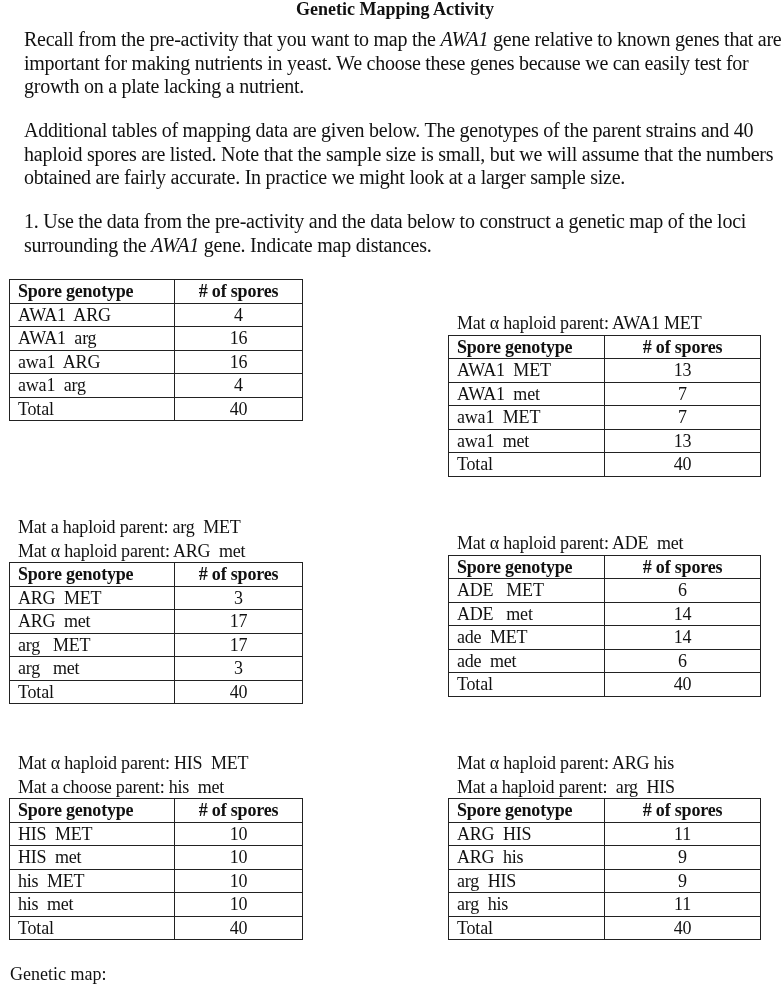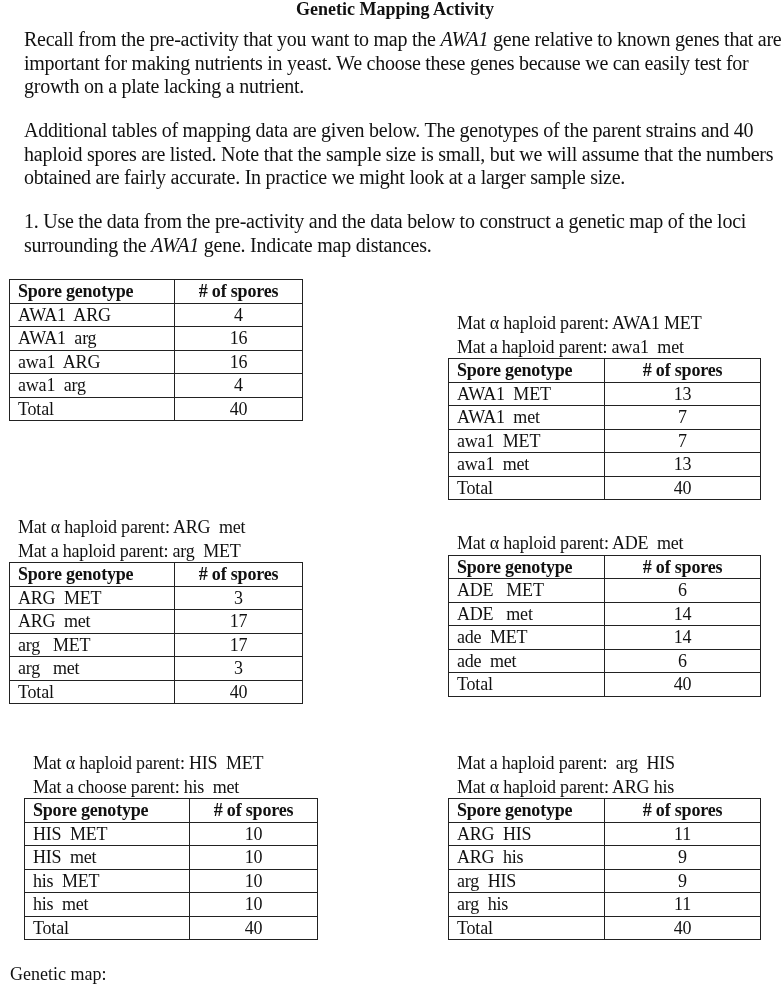--- a/index.html
+++ b/index.html
@@ -33,21 +33,21 @@
       white-space: pre; letter-spacing: -0.2px;
     }
     table.spores th { font-weight: bold; text-align: left; }
     table.spores th.num, table.spores td.num { text-align: center; padding-left: 0; }
     .left .c1 { width: 156px; } .left .c2 { width: 127px; }
     .right .c1 { width: 147px; } .right .c2 { width: 155px; }
     #blk1 { left: 9px; top: 280px; }
     #blk2 { left: 448px; top: 264px; margin-top: 48px; }
     #blk3 { left: 9px; top: 516px; }
     #blk4 { left: 448px; top: 532px; }
-    #blk5 { left: 24px; top: 752px; }
+    #blk5 { left: 9px; top: 752px; }
     #blk6 { left: 448px; top: 752px; }
     .map-label {
       position: absolute; left: 10px; top: 963px; font-weight: normal; font-size: 18px; line-height: 22px;
     }
   </style>
 </head>
 <body>
 
 <div class="title">Genetic Mapping Activity</div>
 
@@ -83,21 +83,20 @@
     <tr>
           <td>Total</td>
           <td class="num">40</td>
         </tr>
   </tbody>
     </table>
 </div>
 
 <div class="block right" id="blk2">
   <div class="parent-line">Mat α haploid parent: AWA1 MET</div>
-  <div class="parent-line">Mat a haploid parent: awa1  met</div>
   <table class="spores">
     <tbody>
         <tr>
           <th class="c1">Spore genotype</th>
           <th class="c2 num"># of spores</th>
         </tr>
     <tr>
           <td>AWA1  MET</td>
           <td class="num">13</td>
         </tr>
@@ -115,22 +114,22 @@
         </tr>
     <tr>
           <td>Total</td>
           <td class="num">40</td>
         </tr>
   </tbody>
     </table>
 </div>
 
 <div class="block left" id="blk3">
+  <div class="parent-line">Mat a haploid parent: arg  MET</div>
   <div class="parent-line">Mat α haploid parent: ARG  met</div>
-  <div class="parent-line">Mat a haploid parent: arg  MET</div>
   <table class="spores">
     <tbody>
         <tr>
           <th class="c1">Spore genotype</th>
           <th class="c2 num"># of spores</th>
         </tr>
     <tr>
           <td>ARG  MET</td>
           <td class="num">3</td>
         </tr>
@@ -213,22 +212,22 @@
         </tr>
     <tr>
           <td>Total</td>
           <td class="num">40</td>
         </tr>
   </tbody>
     </table>
 </div>
 
 <div class="block right" id="blk6">
+  <div class="parent-line">Mat α haploid parent: ARG his</div>
   <div class="parent-line">Mat a haploid parent:  arg  HIS</div>
-  <div class="parent-line">Mat α haploid parent: ARG his</div>
   <table class="spores">
     <tbody>
         <tr>
           <th class="c1">Spore genotype</th>
           <th class="c2 num"># of spores</th>
         </tr>
     <tr>
           <td>ARG  HIS</td>
           <td class="num">11</td>
         </tr>

